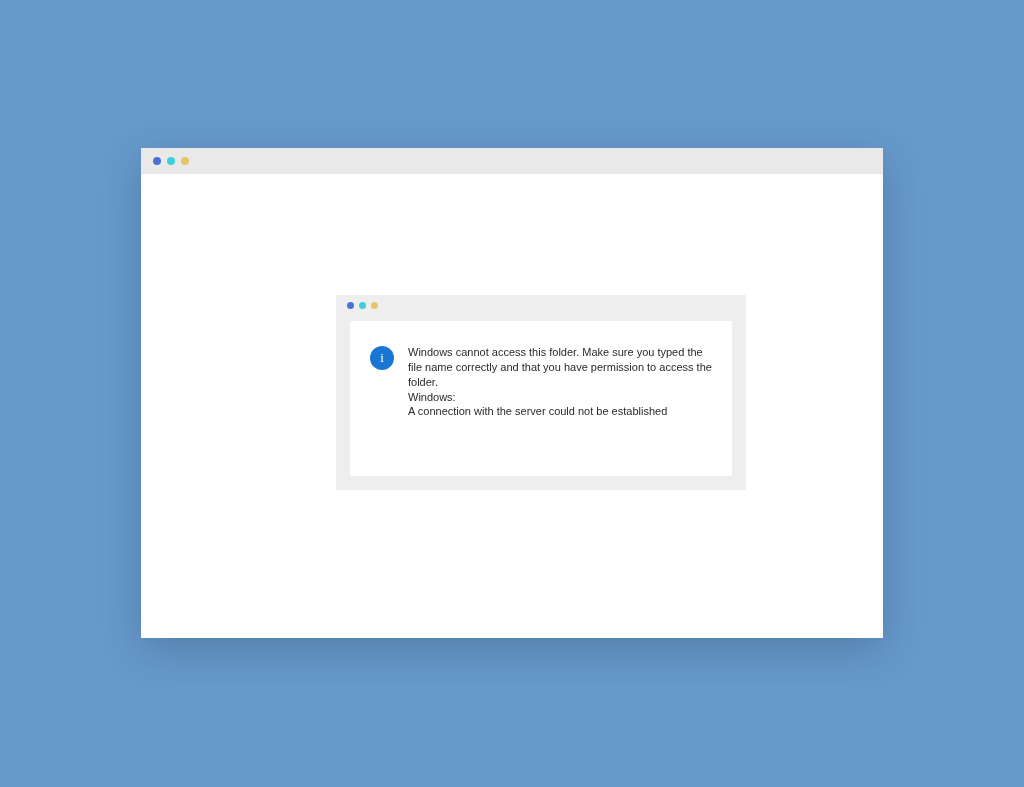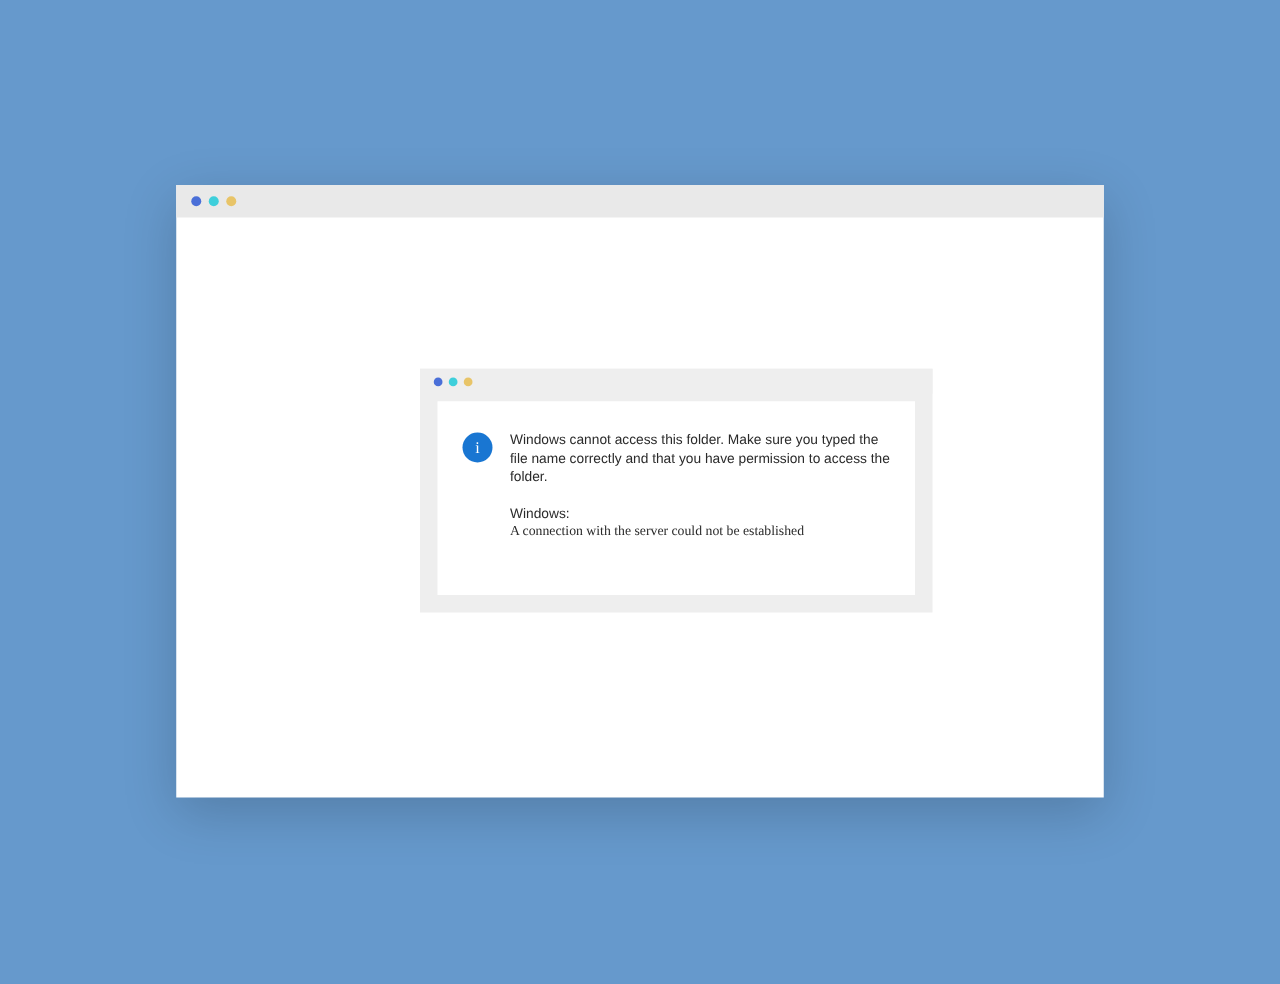--- a/index.html
+++ b/index.html
@@ -82,28 +82,26 @@
       font-size: 13px;
       flex-shrink: 0;
       margin-top: 1px;
     }
     .dialog-text {
       font-size: 11px;
       line-height: 1.35;
       color: #2a2a2a;
     }
     .dialog-message {
-      margin-bottom: 14px;
     }
     .dialog-details-label {
       display: block;
     }
     .dialog-details-text {
       display: block;
-      font-family: Liberation Serif, serif;
     }
   </style>
 </head>
 <body>
 
 <div class="main-window">
   <div class="main-titlebar">
     <div class="dot blue"></div>
     <div class="dot cyan"></div>
     <div class="dot yellow"></div>

